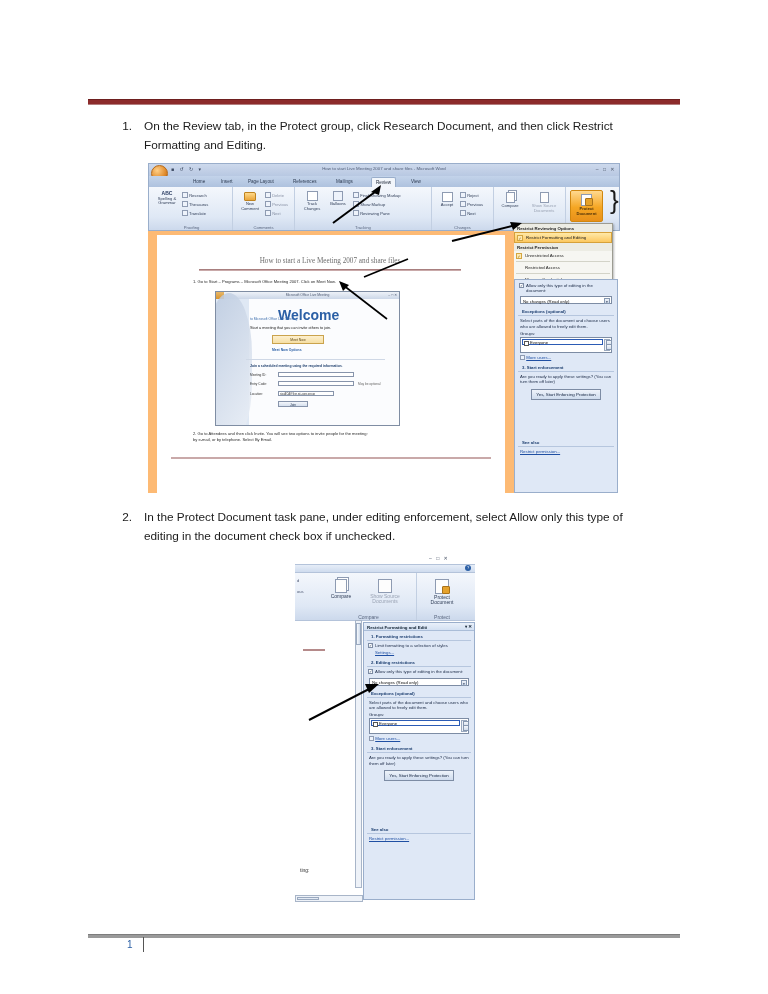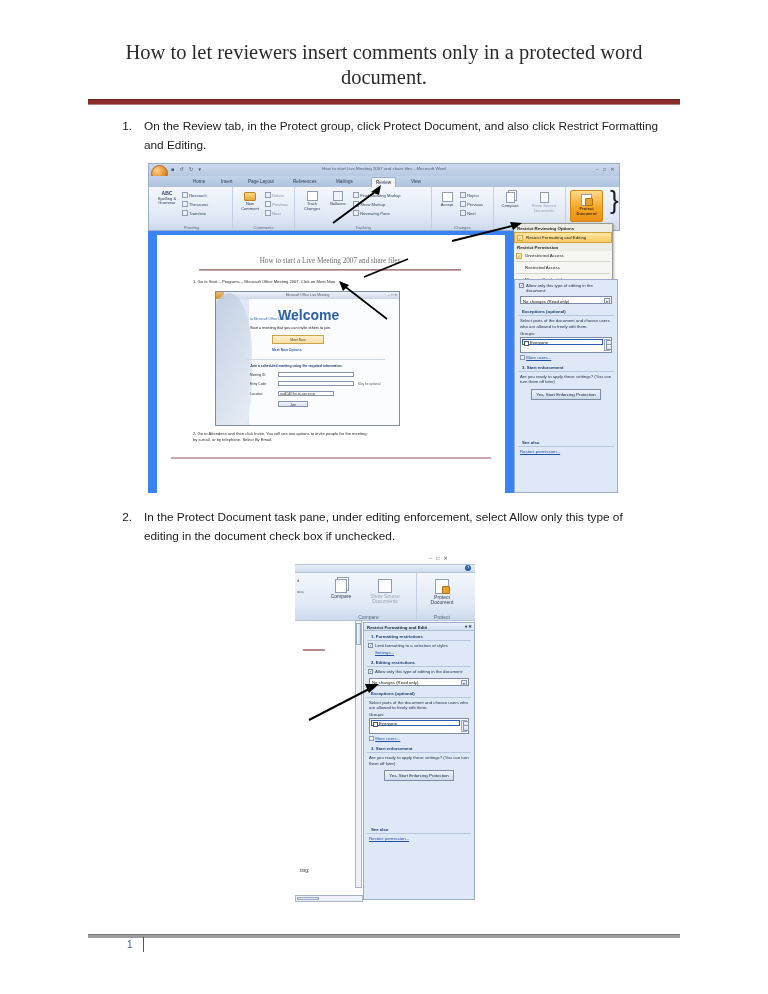--- a/index.html
+++ b/index.html
@@ -176,26 +176,25 @@
   
   .foot-rule{position:absolute;left:88px;top:934px;width:592px;height:3px;background:#9a9a9a;border-top:1px solid #7d7d7d;}
   .foot-num{position:absolute;left:127px;top:939px;font-size:10px;color:#2b5fa5;}
   .foot-caret{position:absolute;left:143px;top:937px;width:1px;height:15px;background:#555;}
 </style>
 </head>
 <body>
 
 <div class="page">
 
-  <div class="doc-title">How to let reviewers insert comments only in a protected word document.</div>
   <div class="title-rule"></div>
 
   <div class="step" id="step1">
     <span class="num">1.</span>
-    <span class="txt">On the Review tab, in the Protect group, click Protect Document, and also click Restrict Formatting and Editing.</span>
+    <span class="txt">On the Review tab, in the Protect group, click Research Document, and then click Restrict Formatting and Editing.</span>
   </div>
 
   <div class="shot" id="shot1" style="left:148px;top:163px;width:472px;height:330px;">
 
     <div class="win-title">
       <span class="cap">How to start Live Meeting 2007 and share files - Microsoft Word</span>
       <span class="winbtns">– □ ✕</span>
     </div>
     <div class="orb"></div>
     <div class="qat">■ ↺ ↻ ▾</div>
@@ -368,21 +367,21 @@
       </div>
       <div class="sec">3. Start enforcement</div>
       <div class="row">Are you ready to apply these settings? (You can turn them off later)</div>
       <button class="pbtn">Yes, Start Enforcing Protection</button>
       <div class="sec" style="margin-top:38px;">See also</div>
       <div class="row">
         <span class="lnk">Restrict permission...</span>
       </div>
     </div>
 
-    <div class="canvas" style="left:0;top:68px;width:366px;height:262px;background:#3b82f6;border:none;">
+    <div class="canvas" style="left:0;top:68px;width:366px;height:262px;background:#fdba74;border:none;">
       <div class="sheet" style="left:9px;top:4px;width:348px;height:258px;">
 
         <div class="dh" style="position:absolute;left:48px;top:22px;width:250px;">How to start a Live Meeting 2007 and share files</div>
         <div class="dhrule" style="position:absolute;left:42px;top:34px;width:262px;"></div>
 
         <div class="dtext" style="position:absolute;left:36px;top:44px;width:290px;">1.   Go to Start – Programs – Microsoft Office Meeting 2007. Click on Meet Now.</div>
 
         <div class="lmw" style="left:58px;top:56px;width:185px;height:135px;">
           <div class="bar">
             <div class="bar2"></div>

